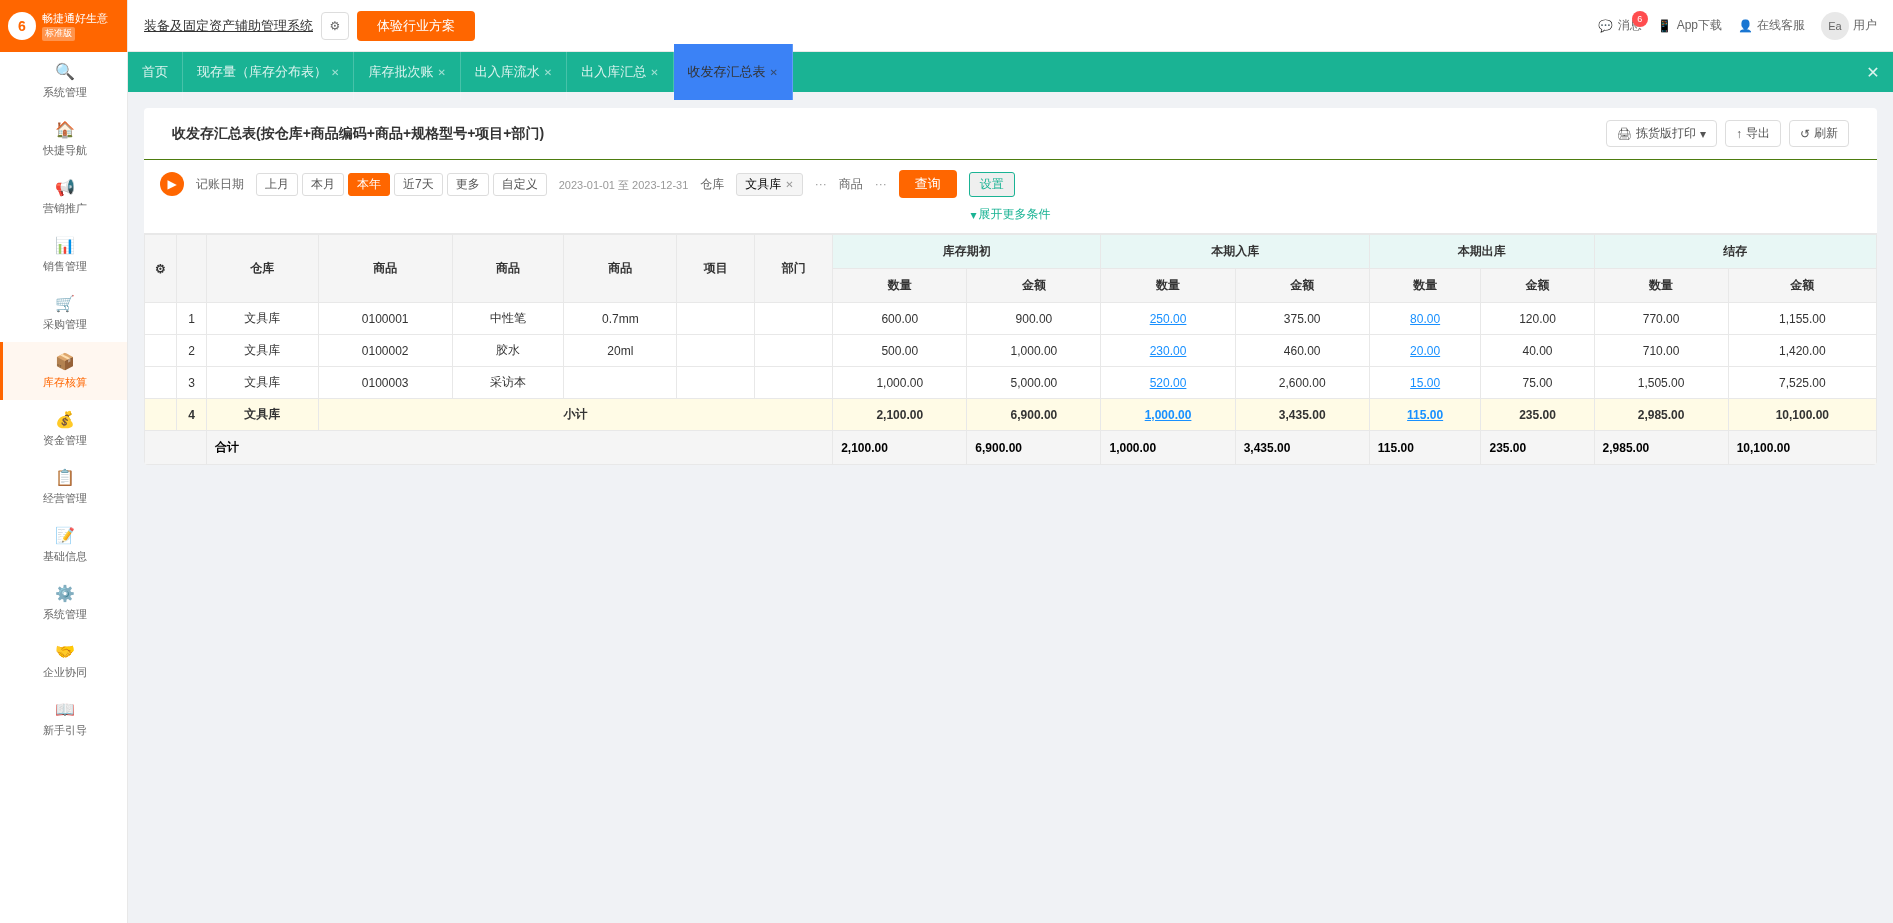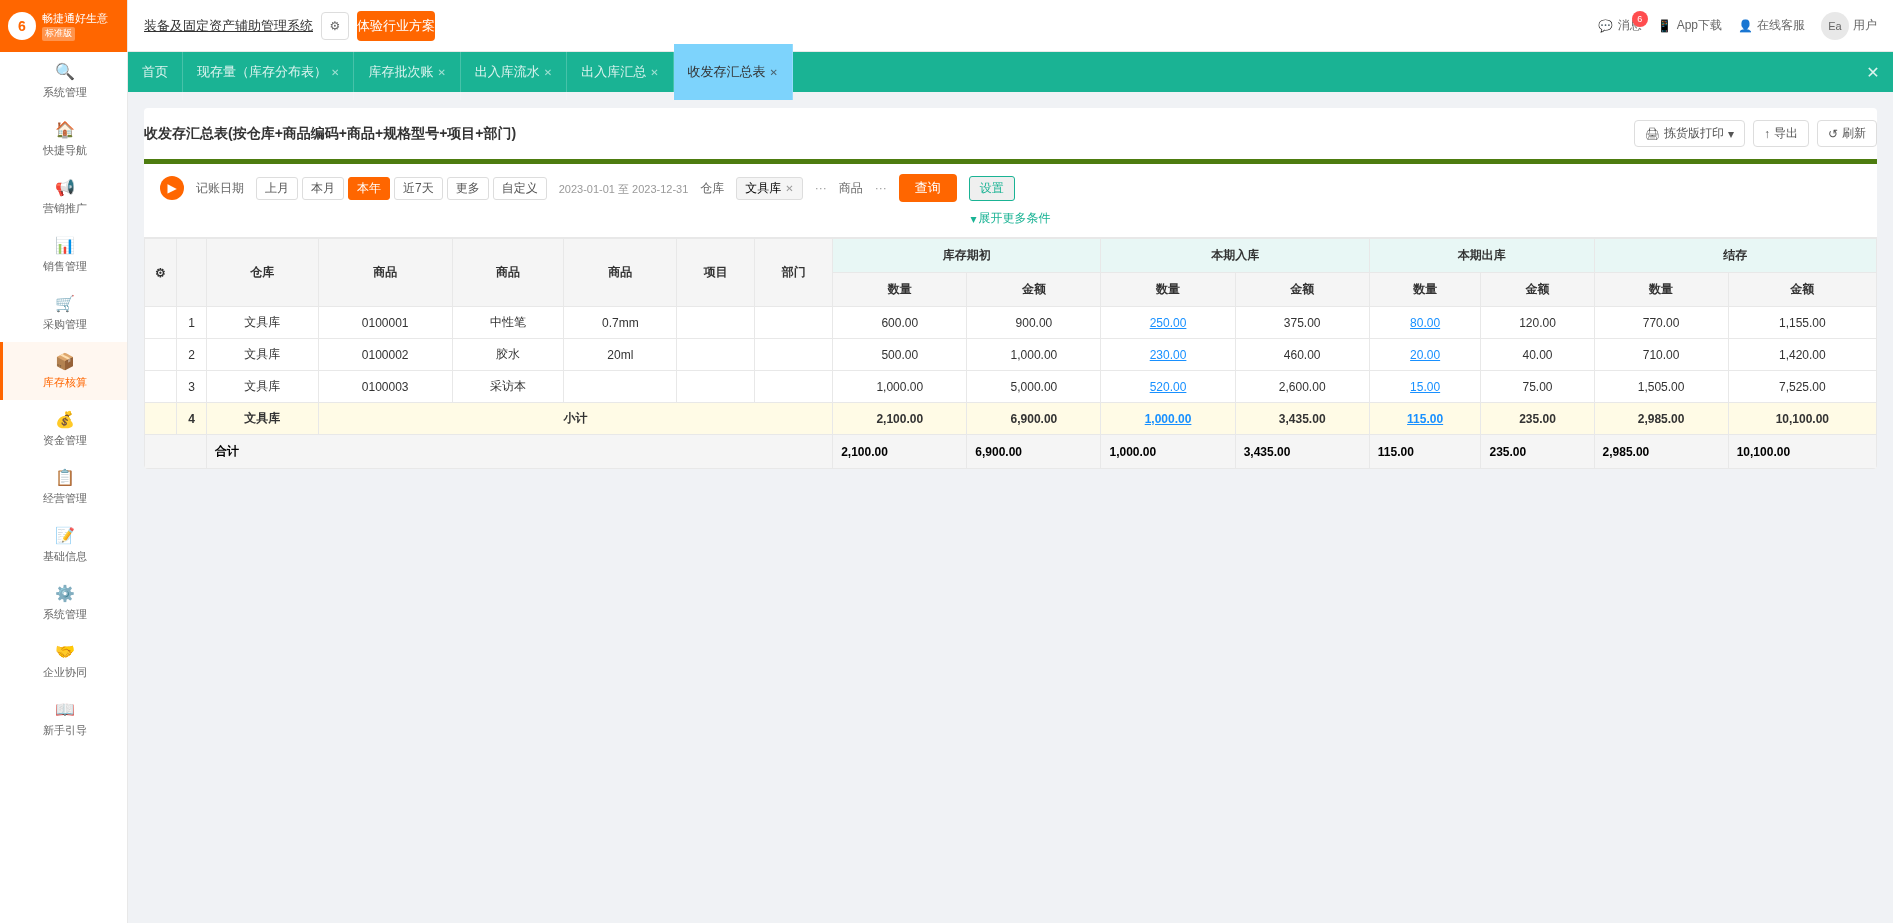--- a/index.html
+++ b/index.html
@@ -20,38 +20,38 @@
     .sidebar-item-label { font-size: 11px; text-align: center; }
 
     
     .main { flex: 1; display: flex; flex-direction: column; overflow: hidden; }
 
     
     .top-header { height: 52px; background: #fff; display: flex; align-items: center; justify-content: space-between; padding: 0 16px; border-bottom: 1px solid #e8e8e8; flex-shrink: 0; }
     .top-header-left { display: flex; align-items: center; gap: 8px; }
     .system-name { font-size: 13px; color: #333; text-decoration: underline; }
     .gear-btn { width: 28px; height: 28px; border: 1px solid #ddd; border-radius: 4px; display: flex; align-items: center; justify-content: center; cursor: pointer; color: #666; }
-    .trial-btn { background: #ff6600; color: #fff; border: none; border-radius: 4px; padding: 6px 0; font-size: 13px; cursor: pointer; }
+    .trial-btn { background: #ff6600; color: #fff; border: none; border-radius: 4px; padding: 6px 20px; font-size: 13px; cursor: pointer; }
     .top-header-right { display: flex; align-items: center; gap: 16px; }
     .header-action { display: flex; align-items: center; gap: 4px; color: #666; cursor: pointer; font-size: 12px; position: relative; }
     .badge { position: absolute; top: -6px; right: -6px; background: #ff4d4f; color: #fff; border-radius: 50%; width: 16px; height: 16px; display: flex; align-items: center; justify-content: center; font-size: 9px; }
     .user-avatar { width: 28px; height: 28px; background: #e8e8e8; border-radius: 50%; display: flex; align-items: center; justify-content: center; font-size: 11px; color: #666; }
 
     
     .tab-bar { height: 40px; background: #1ab394; display: flex; align-items: center; padding: 0 0; flex-shrink: 0; position: relative; }
     .tab { display: flex; align-items: center; gap: 4px; padding: 0 14px; height: 56px; cursor: pointer; font-size: 13px; color: rgba(255,255,255,0.85); border-right: 1px solid rgba(255,255,255,0.2); }
-    .tab.active { background: #7dd3fc; color: #333; }
+    .tab.active { background: #3b82f6; color: #333; }
     .tab-close { font-size: 10px; color: inherit; opacity: 0.7; }
     .tab-bar-close { position: absolute; right: 0; top: 0; height: 40px; width: 40px; display: flex; align-items: center; justify-content: center; color: rgba(255,255,255,0.85); cursor: pointer; font-size: 16px; }
 
     
     .content { flex: 1; padding: 16px; overflow-y: auto; background: #f0f2f5; }
 
     
-    .page-header { background: #fff; padding: 12px 0; border-radius: 4px 4px 0 0; border-bottom: 5px solid #4d7c0f; display: flex; align-items: center; justify-content: space-between; }
+    .page-header { background: #fff; padding: 12px 28px; border-radius: 4px 4px 0 0; border-bottom: 1px solid #4d7c0f; display: flex; align-items: center; justify-content: space-between; }
     .page-title { font-size: 14px; font-weight: bold; color: #333; }
     .page-actions { display: flex; align-items: center; gap: 8px; }
     .btn-outline { border: 1px solid #ddd; background: #fff; border-radius: 4px; padding: 4px 10px; font-size: 12px; cursor: pointer; color: #555; display: flex; align-items: center; gap: 4px; }
     .btn-refresh { border: 1px solid #ddd; background: #fff; border-radius: 4px; padding: 4px 10px; font-size: 12px; cursor: pointer; color: #555; display: flex; align-items: center; gap: 4px; }
 
     
     .filter-bar { background: #fff; padding: 10px 16px; border-bottom: 1px solid #e8e8e8; }
     .filter-row { display: flex; align-items: center; gap: 12px; flex-wrap: wrap; }
     .filter-label { color: #666; font-size: 12px; white-space: nowrap; }
     .date-options { display: flex; align-items: center; gap: 4px; }

